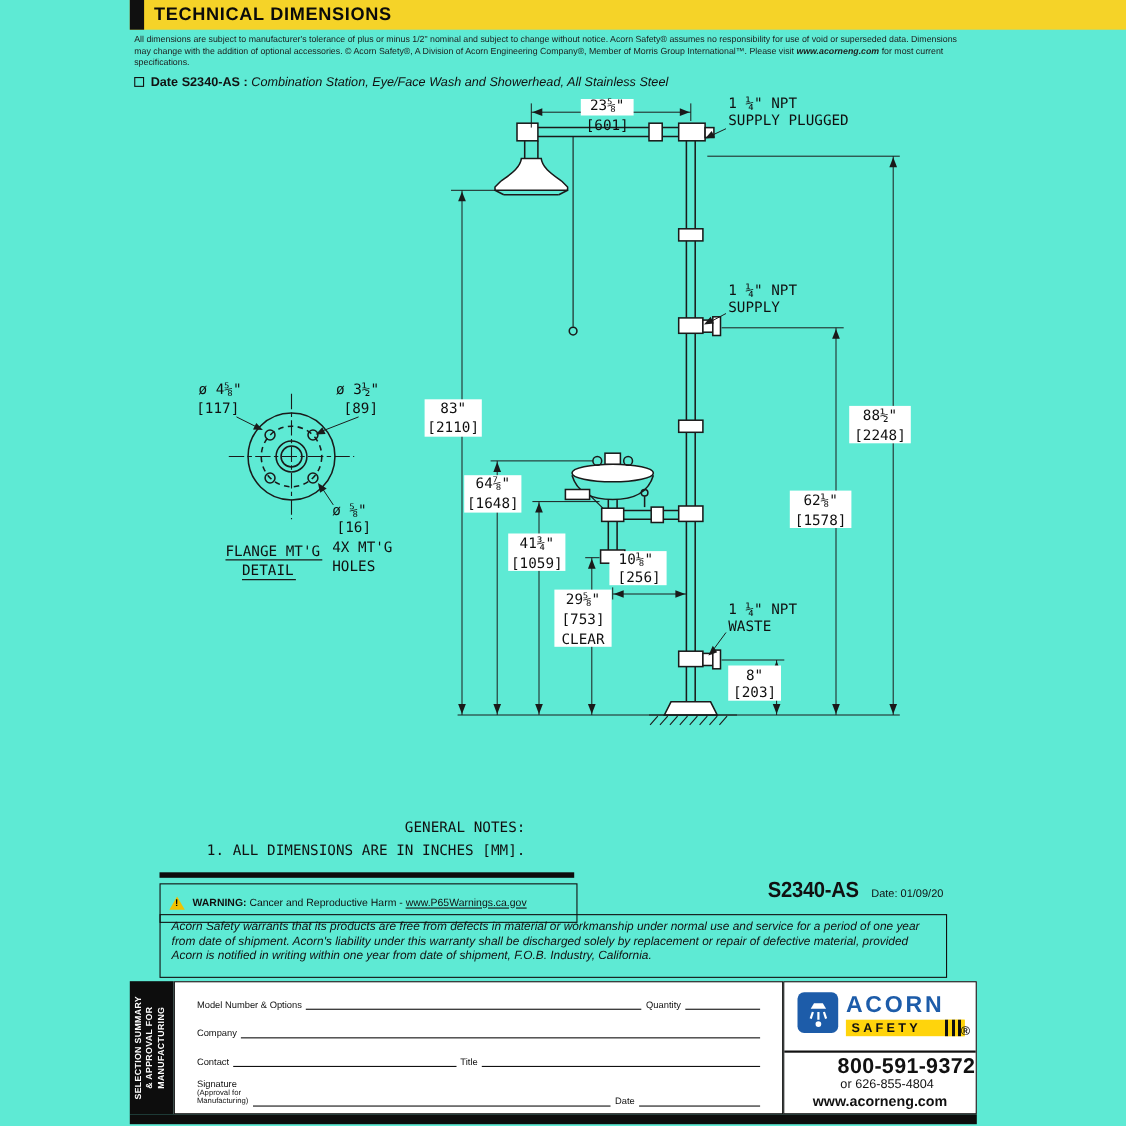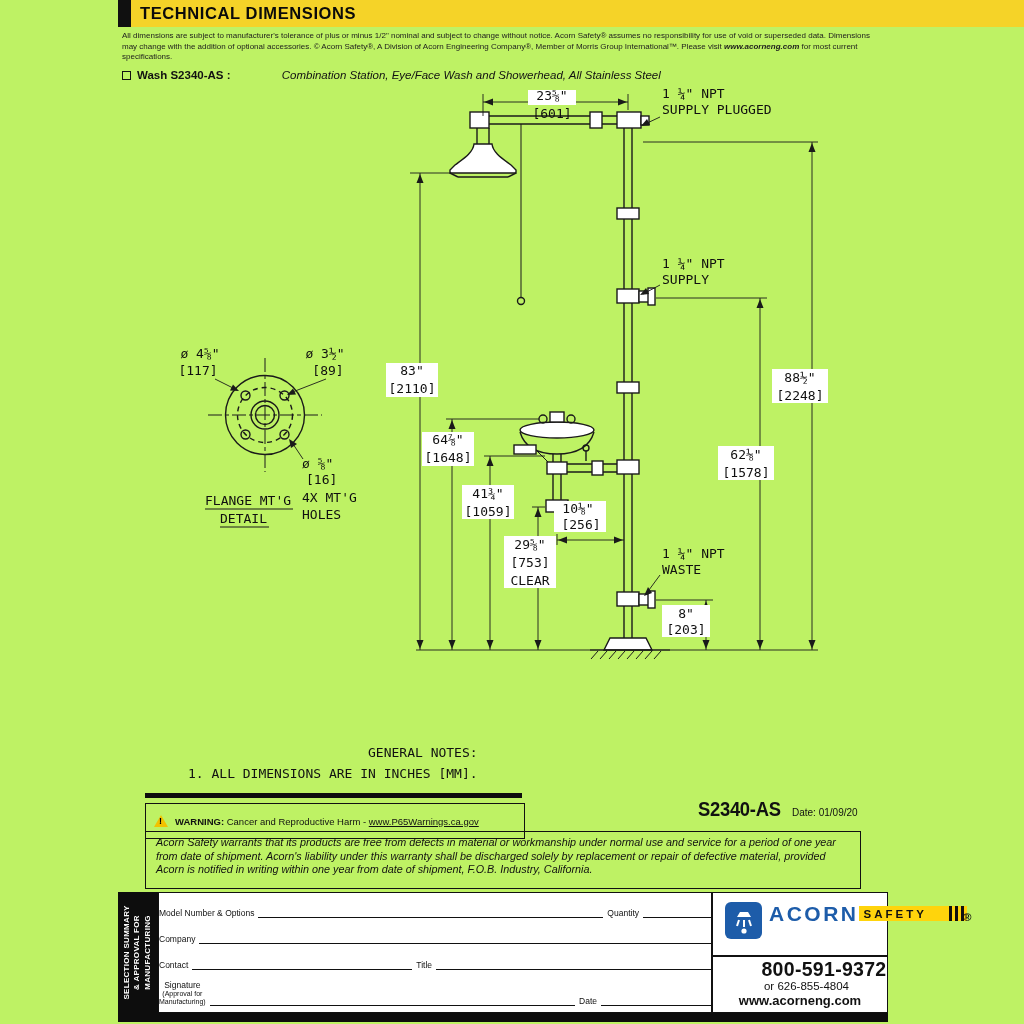--- a/index.html
+++ b/index.html
@@ -1,29 +1,29 @@
 <!DOCTYPE html>
 <html><head>
 <meta charset="utf-8">
 <style>
   * { margin:0; padding:0; box-sizing:border-box; }
   html,body { width:1024px; height:1024px; }
   body { background:#fff; font-family:"Liberation Sans", sans-serif; color:#111; position:relative; overflow:hidden; }
-  .sheet { position:absolute; inset:0; background:#bef264; }
+  .sheet { position:absolute; inset:0; background:#5eead4; }
 
   
   .banner { position:absolute; left:118px; top:0; width:906px; height:27px; background:#F5D328; }
   .banner-cap { position:absolute; left:118px; top:0; width:13px; height:27px; background:#101010; }
   .banner-title { position:absolute; left:140px; top:4px; font-size:16.5px; font-weight:900; letter-spacing:.6px; color:#0b0b0b; }
   .disclaimer { position:absolute; left:122px; top:31px; width:764px; font-size:8px; line-height:1.32; color:#1c1c1c; }
   .disclaimer b { font-style:italic; }
   .model-line { position:absolute; left:122px; top:69px; font-size:11.5px; }
   .cbox { display:inline-block; width:9px; height:9px; border:1.6px solid #111; margin-right:6px; position:relative; top:1px; }
   .mlabel { font-weight:bold; }
-  .mdesc { font-style:italic;margin-left:48px; }
+  .mdesc { font-style:italic; }
 
   
   .drawing { position:absolute; left:140px; top:82px; }
   .obj line, .obj path, .obj circle, .obj ellipse { stroke:#1a1a1a; stroke-width:1.4; fill:none; }
   .obj rect, .obj path.fill, .obj ellipse.fill { fill:#fff; stroke:#1a1a1a; stroke-width:1.4; }
   .obj .thin { stroke-width:1; }
   .dims line { stroke:#1a1a1a; stroke-width:.9; fill:none; }
   .dims polygon { fill:#1a1a1a; stroke:none; }
   .dims .u { stroke-width:1.2; }
   .lblbg rect { fill:#fff; stroke:none; }
@@ -43,29 +43,29 @@
   .modelcode { position:absolute; left:698px; top:798px; font-size:20px; font-weight:900; transform:scaleX(.92); transform-origin:left; letter-spacing:-.3px; }
   .datelbl { position:absolute; left:792px; top:807px; font-size:10px; }
 
   
   .warranty { position:absolute; left:145px; top:831px; width:716px; height:58px; border:1.5px solid #111; padding:4px 10px; font-style:italic; font-size:10.8px; line-height:1.27; }
 
   
   .sidebar { position:absolute; left:118px; top:892px; width:40px; height:121px; background:#0d0d0d; }
   .sidebar-inner { position:absolute; left:-40px; top:44px; width:120px; height:33px; transform:rotate(-90deg); color:#fff; font-size:8px; font-weight:bold; text-align:center; line-height:1.3; letter-spacing:.3px; }
   .formbox { position:absolute; left:158px; top:892px; width:554px; height:121px; border:1.5px solid #111; background:#fff; }
-  .frow { position:absolute; left:0; right:0; display:flex; align-items:flex-end; font-size:8.5px; padding:0 0; gap:4px;text-align:center; }
+  .frow { position:absolute; left:0; right:0; display:flex; align-items:flex-end; font-size:8.5px; padding:0 20px; gap:4px; }
   .fl { border-bottom:1px solid #111; height:11px; }
   .grow { flex:1; }
   .sigblock { display:flex; flex-direction:column; line-height:1.1; }
   .sigblock .tiny { font-size:7px; }
   .brandbox { position:absolute; left:712px; top:892px; width:176px; height:121px; border:1.5px solid #111; background:#fff; }
   .brandrow { position:absolute; left:12px; top:9px; display:flex; gap:7px; }
   .bluesq { width:37px; height:37px; background:#1D5CA9; border-radius:6px; display:flex; align-items:center; justify-content:center; }
-  .brandtxt { display:flex; padding-top:1px;justify-content:flex-end; }
+  .brandtxt { display:flex; flex-direction:column; padding-top:1px;justify-content:flex-end; }
   .acorn { color:#1D5CA9; font-weight:900; font-size:21px; letter-spacing:2.5px; line-height:1; }
   .safetybar { margin-top:3px; background:#FFD40C; display:flex; align-items:center; width:108px; height:15px; padding-left:5px; position:relative; }
   .safetybar span { font-weight:900; font-size:11.5px; letter-spacing:3px; }
   .stripes { position:absolute; right:0; top:0; bottom:0; width:18px; background:repeating-linear-gradient(90deg,#111 0 3px,#FFD40C 3px 6px); }
   .reg { position:absolute; right:-8px; bottom:-2px; font-size:7px; }
   .bdiv { position:absolute; left:0; right:0; top:62px; border-top:2px solid #111; }
   .phone { position:absolute; top:65px; width:100%; text-align:center; font-size:19.5px; font-weight:800; letter-spacing:.3px;margin-left:24px; }
   .phonealt { position:absolute; top:87px; width:100%; text-align:center; font-size:11.5px;padding-left:13px; }
   .web { position:absolute; top:100px; width:100%; text-align:center; font-size:13px; font-weight:800; }
   .blackbar { position:absolute; left:118px; top:1013px; width:770px; height:9px; background:#0d0d0d; }
@@ -75,21 +75,21 @@
 
 <div class="sheet">
 
   <div class="banner"></div>
   <div class="banner-cap"></div>
   <div class="banner-title">TECHNICAL DIMENSIONS</div>
 
   <div class="disclaimer"><span>All dimensions are subject to manufacturer's tolerance of plus or minus 1/2" nominal and subject to change without notice. Acorn Safety® assumes no responsibility for use of void or superseded data. Dimensions may change with the addition of optional accessories. © Acorn Safety®, A Division of Acorn Engineering Company®, Member of Morris Group International™. Please visit </span><b>www.acorneng.com</b><span> for most current specifications.</span></div>
 
   <div class="model-line">
-    <span class="cbox"></span><span class="mlabel">Wash S2340-AS :</span><span class="mdesc"> Combination Station, Eye/Face Wash and Showerhead, All Stainless Steel</span>
+    <span class="cbox"></span><span class="mlabel">Date S2340-AS :</span><span class="mdesc"> Combination Station, Eye/Face Wash and Showerhead, All Stainless Steel</span>
   </div>
 
   <svg class="drawing" width="700" height="615" viewBox="0 0 700 615">
 
     <g class="obj">
 
       <line x1="484" y1="46" x2="484" y2="556"></line>
       <line x1="492" y1="46" x2="492" y2="556"></line>
 
       <rect x="477" y="30" width="24" height="16"></rect>

